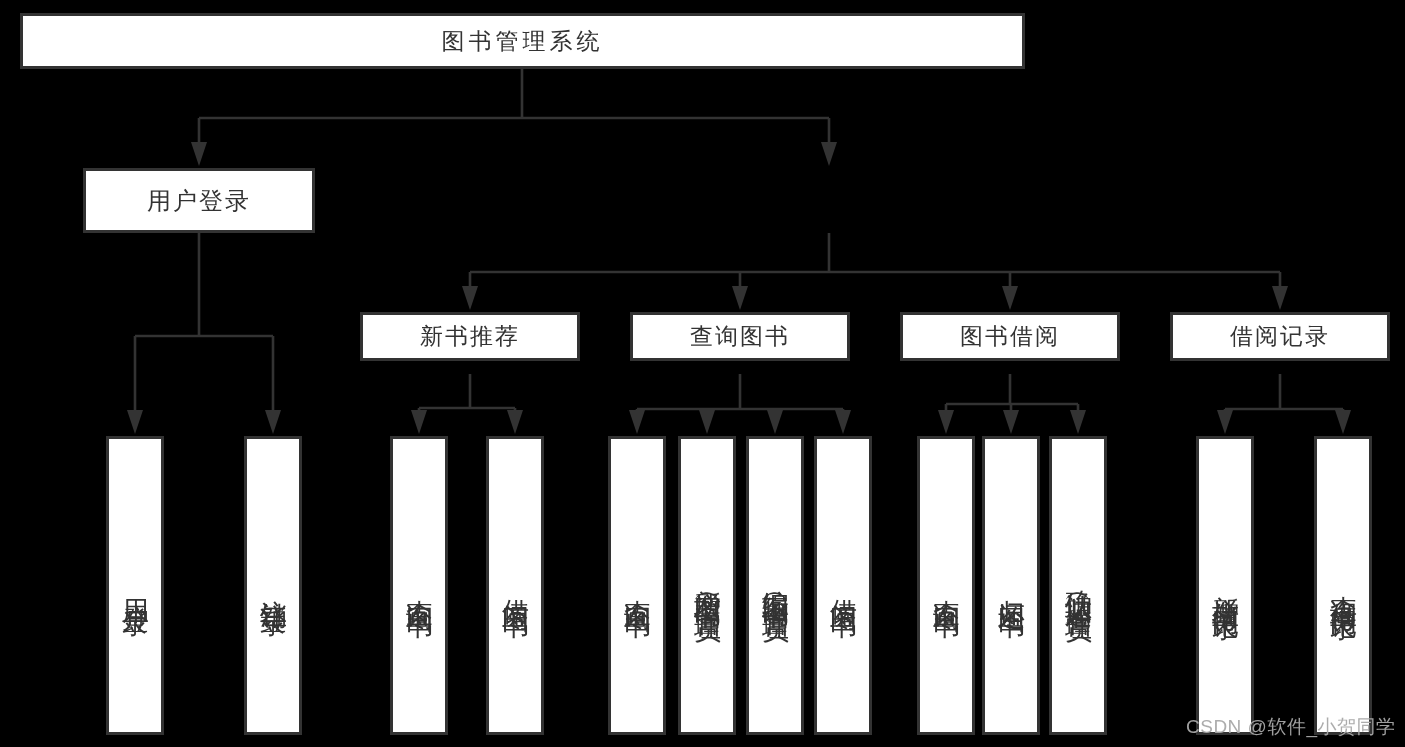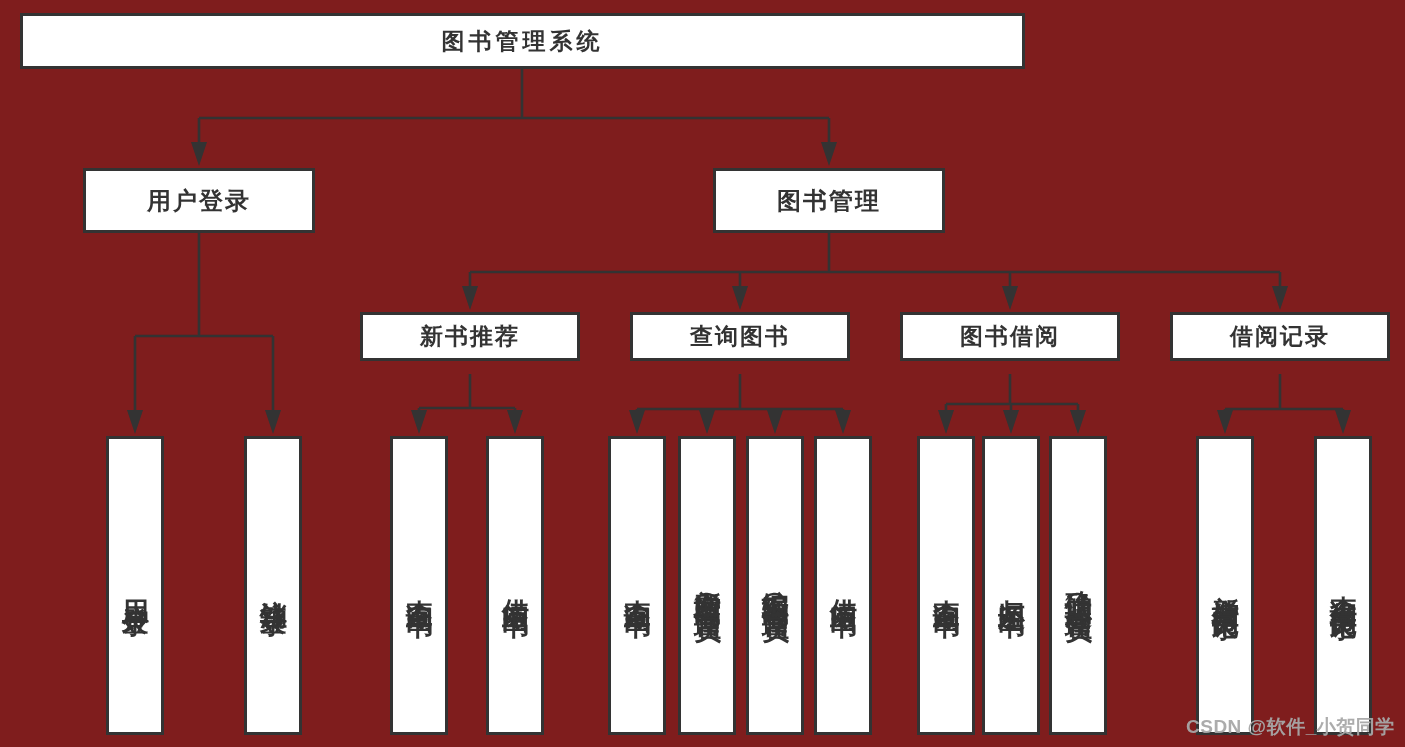--- a/index.html
+++ b/index.html
@@ -8,22 +8,21 @@
     background: #ffffff;
     width: 1405px;
     height: 747px;
     overflow: hidden;
     font-family: "Liberation Sans", "DejaVu Sans", sans-serif;
   }
   #canvas {
     position: relative;
     width: 1405px;
     height: 747px;
-    background: #7f1d1d;
-    font-weight: bold;
+    background: #000000;
   }
   #connector-layer {
     position: absolute;
     left: 0; top: 0;
     width: 1405px;
     height: 747px;
     z-index: 1;
   }
   .box {
     position: absolute;
@@ -129,23 +128,20 @@
     </g>
   </svg>
 
   <div class="box box-root">
     <span class="hlabel">图书管理系统</span>
   </div>
 
   <div class="box box-l2" style="left:83px">
     <span class="hlabel">用户登录</span>
   </div>
-  <div class="box box-l2" style="left:713px">
-    <span class="hlabel">图书管理</span>
-  </div>
 
   <div class="box box-l3" style="left:360px">
     <span class="hlabel">新书推荐</span>
   </div>
   <div class="box box-l3" style="left:630px">
     <span class="hlabel">查询图书</span>
   </div>
   <div class="box box-l3" style="left:900px">
     <span class="hlabel">图书借阅</span>
   </div>

